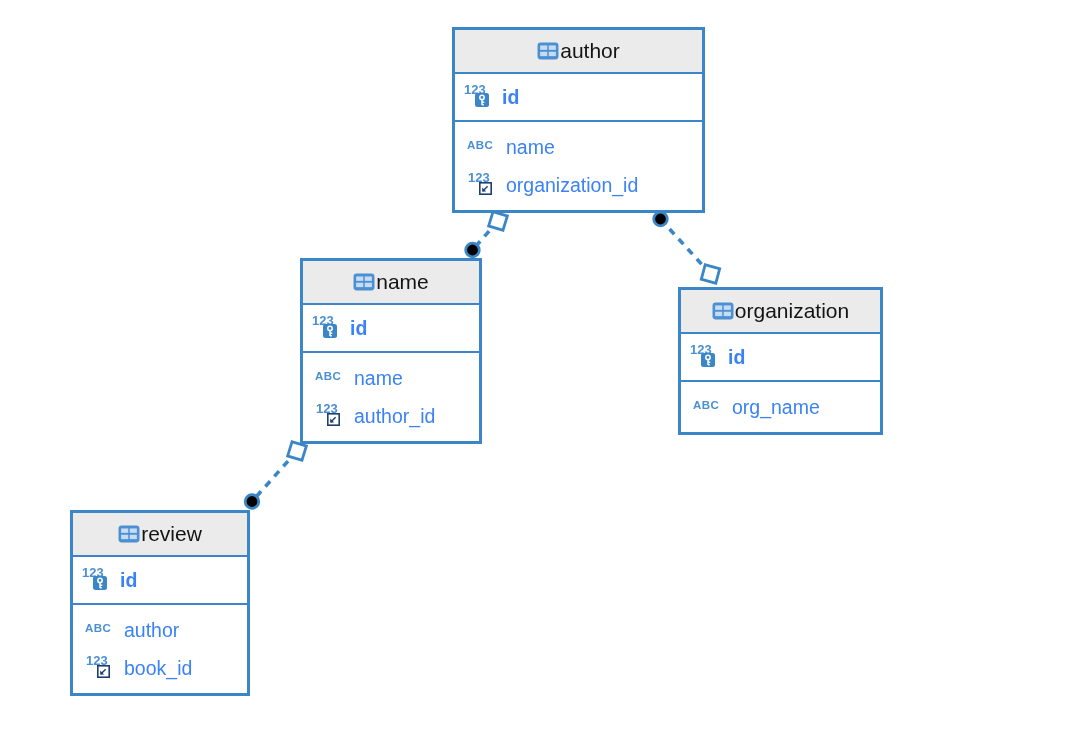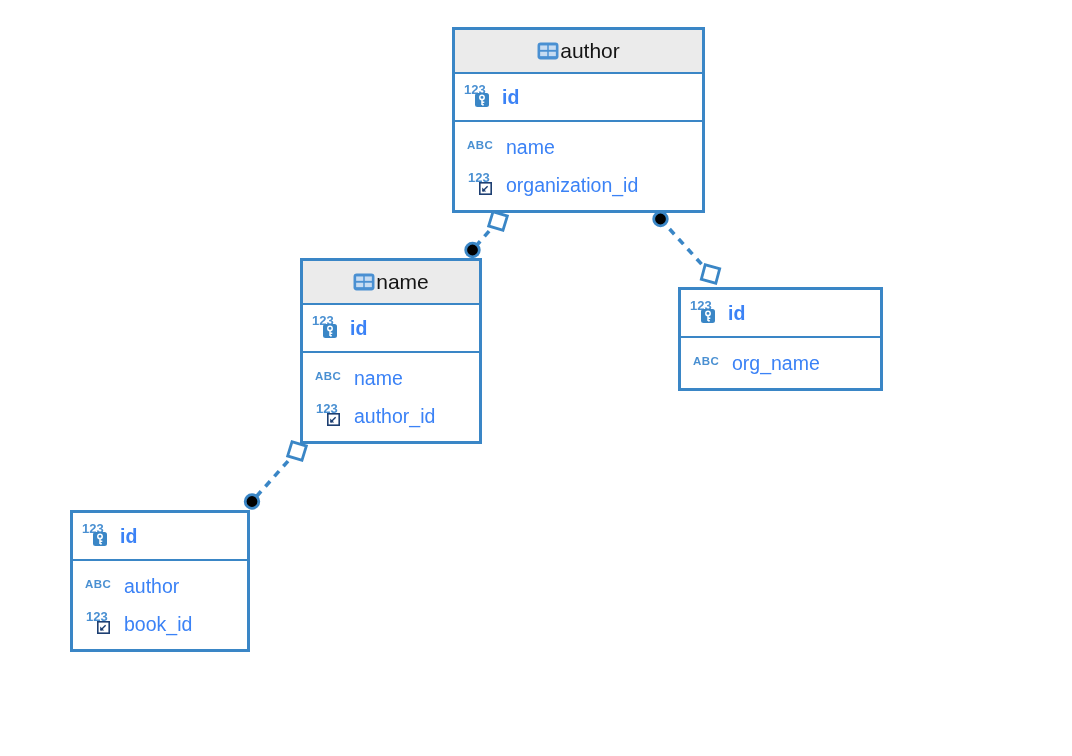--- a/index.html
+++ b/index.html
@@ -150,20 +150,30 @@
             <path d="M3.2 5.6 L3.2 9.6 L7.2 9.6 Z" fill="#1d3f72"></path>
             <path d="M3.6 9.2 L8.6 4.2" stroke="#1d3f72" stroke-width="1.4"></path>
           </svg>
         </span>
         <span class="fname">author_id</span>
       </div>
     </div>
   </div>
 
   <div class="entity" style="left:678px; top:287px; width:205px;">
+    <div class="entity-header">
+      <svg class="table-icon" viewBox="0 0 21 17">
+        <rect x="0.5" y="0.5" width="20" height="16" rx="3" fill="#4a90d2"></rect>
+        <rect x="3" y="3.2" width="6.8" height="4.2" fill="#c7dcf2"></rect>
+        <rect x="11.2" y="3.2" width="6.8" height="4.2" fill="#c7dcf2"></rect>
+        <rect x="3" y="9.2" width="6.8" height="4.2" fill="#c7dcf2"></rect>
+        <rect x="11.2" y="9.2" width="6.8" height="4.2" fill="#c7dcf2"></rect>
+      </svg>
+      <span class="entity-title">organization</span>
+    </div>
     <div class="section-pk">
       <div class="frow">
         <span class="ficon">
           <span class="num">123</span>
           <svg class="badge" viewBox="0 0 14 14">
             <rect x="0" y="0" width="14" height="14" rx="2.5" fill="#3a86c6"></rect>
             <circle cx="7" cy="4.4" r="2.2" fill="none" stroke="#ffffff" stroke-width="1.5"></circle>
             <path d="M7 6.6 V12 M7 9.3 H9.3 M7 11.8 H8.8" fill="none" stroke="#ffffff" stroke-width="1.5"></path>
           </svg>
         </span>
@@ -174,20 +184,30 @@
       <div class="frow">
         <span class="ficon">
           <span class="abc">ABC</span>
         </span>
         <span class="fname">org_name</span>
       </div>
     </div>
   </div>
 
   <div class="entity" style="left:70px; top:510px; width:180px;">
+    <div class="entity-header">
+      <svg class="table-icon" viewBox="0 0 21 17">
+        <rect x="0.5" y="0.5" width="20" height="16" rx="3" fill="#4a90d2"></rect>
+        <rect x="3" y="3.2" width="6.8" height="4.2" fill="#c7dcf2"></rect>
+        <rect x="11.2" y="3.2" width="6.8" height="4.2" fill="#c7dcf2"></rect>
+        <rect x="3" y="9.2" width="6.8" height="4.2" fill="#c7dcf2"></rect>
+        <rect x="11.2" y="9.2" width="6.8" height="4.2" fill="#c7dcf2"></rect>
+      </svg>
+      <span class="entity-title">review</span>
+    </div>
     <div class="section-pk">
       <div class="frow">
         <span class="ficon">
           <span class="num">123</span>
           <svg class="badge" viewBox="0 0 14 14">
             <rect x="0" y="0" width="14" height="14" rx="2.5" fill="#3a86c6"></rect>
             <circle cx="7" cy="4.4" r="2.2" fill="none" stroke="#ffffff" stroke-width="1.5"></circle>
             <path d="M7 6.6 V12 M7 9.3 H9.3 M7 11.8 H8.8" fill="none" stroke="#ffffff" stroke-width="1.5"></path>
           </svg>
         </span>

